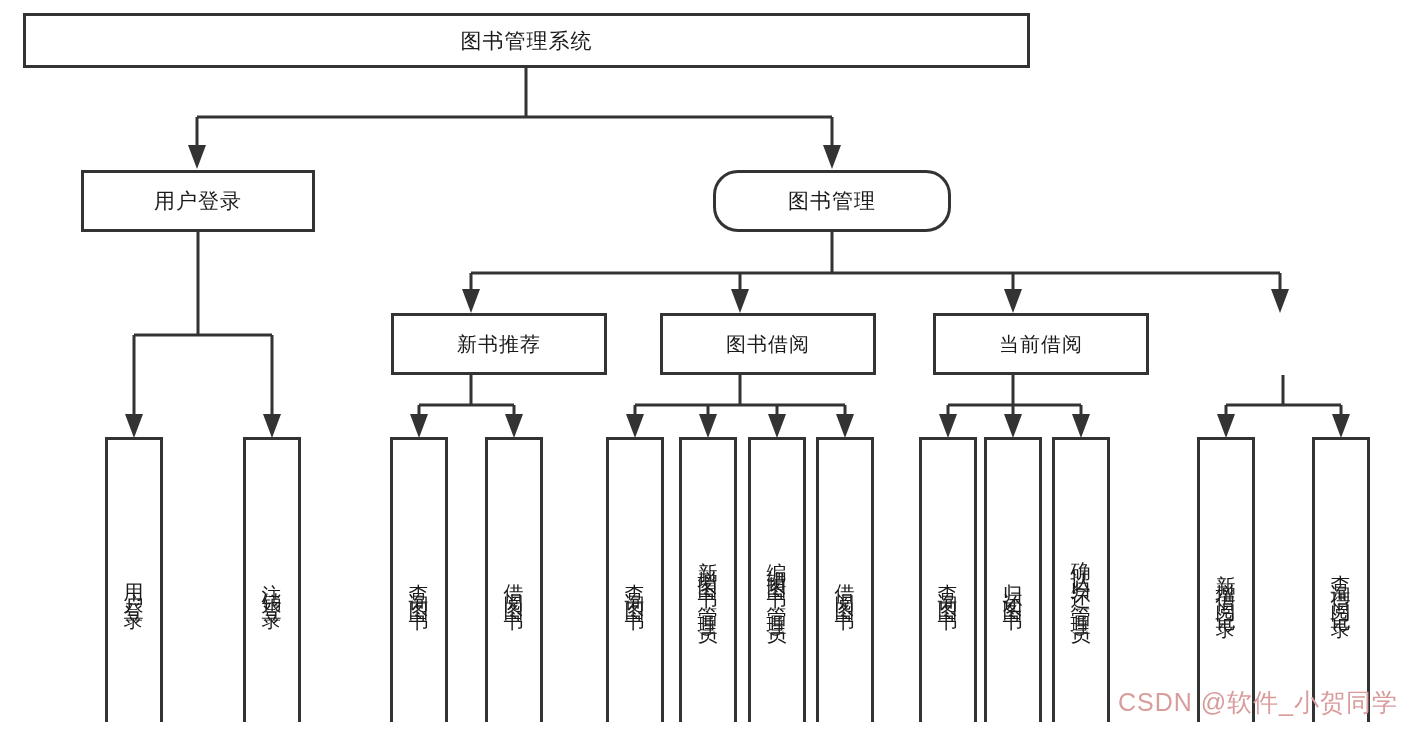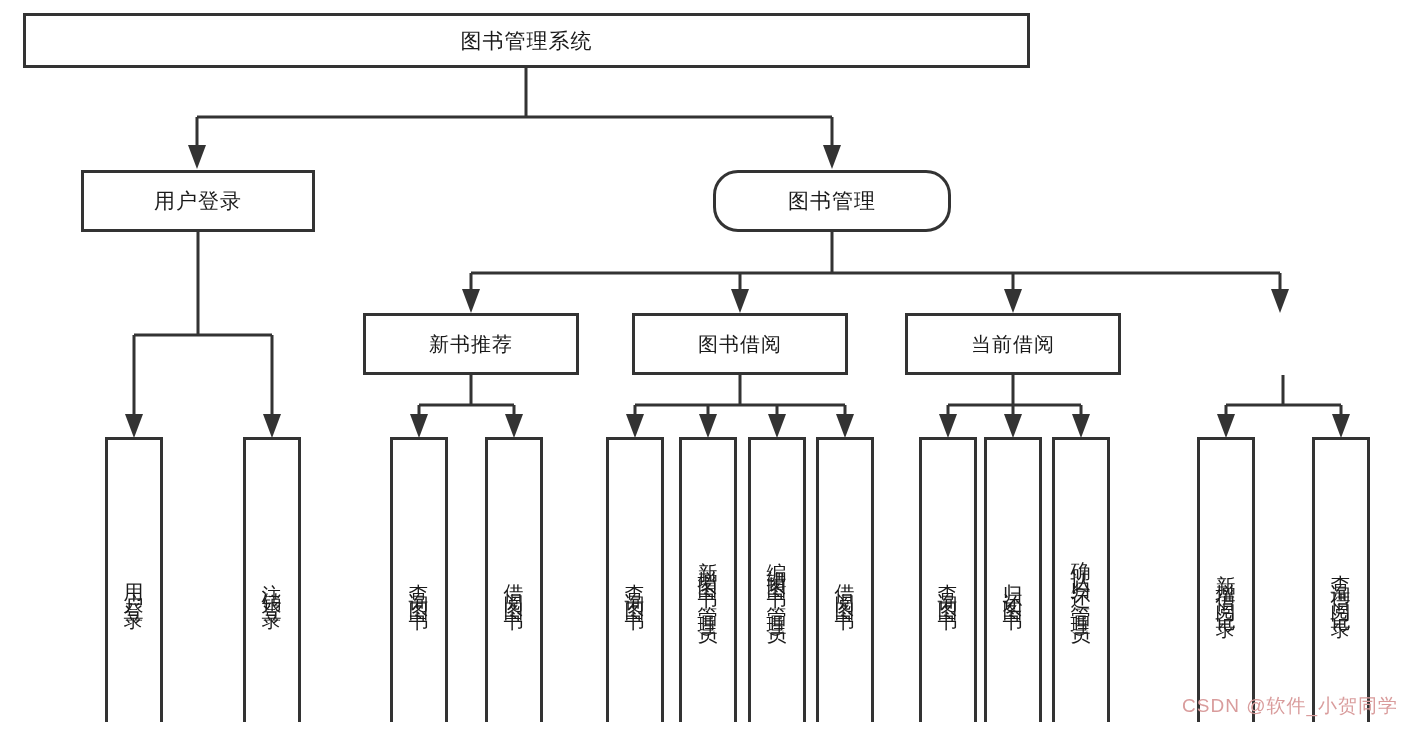--- a/index.html
+++ b/index.html
@@ -22,21 +22,21 @@
     border: 3px solid #333333;
     background: #ffffff;
     display: flex;
     align-items: center;
     justify-content: center;
     color: #1a1a1a;
     font-size: 21px;
     letter-spacing: 1px;
     white-space: nowrap;
   }
-  .lvl2 { font-size: 20px; }
+  .lvl2 { font-size: 20px; margin-left: 28px; }
   .vbox {
     position: absolute;
     box-sizing: border-box;
     border: 3px solid #333333;
     background: #ffffff;
     display: flex;
     align-items: center;
     justify-content: center;
     color: #1a1a1a;
     font-size: 20px;
@@ -47,21 +47,21 @@
   .vbox .vtext {
     writing-mode: vertical-rl;
     text-orientation: mixed;
     letter-spacing: 9px;
     line-height: 1;
   }
   #watermark {
     position: absolute;
     right: 7px;
     bottom: 3px;
-    font-size: 19px;
+    font-size: 25px;
     color: #d99c9c;
     letter-spacing: 1px;
   }
 </style>
 </head>
 <body>
 
 <div id="canvas">
 
   <svg id="connectors" viewBox="0 0 1405 747" xmlns="http://www.w3.org/2000/svg">

